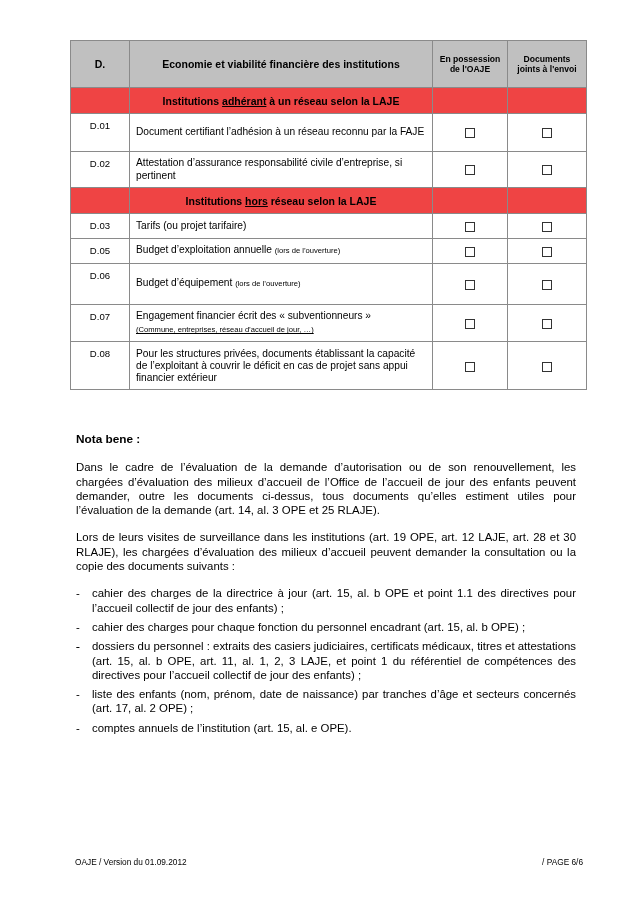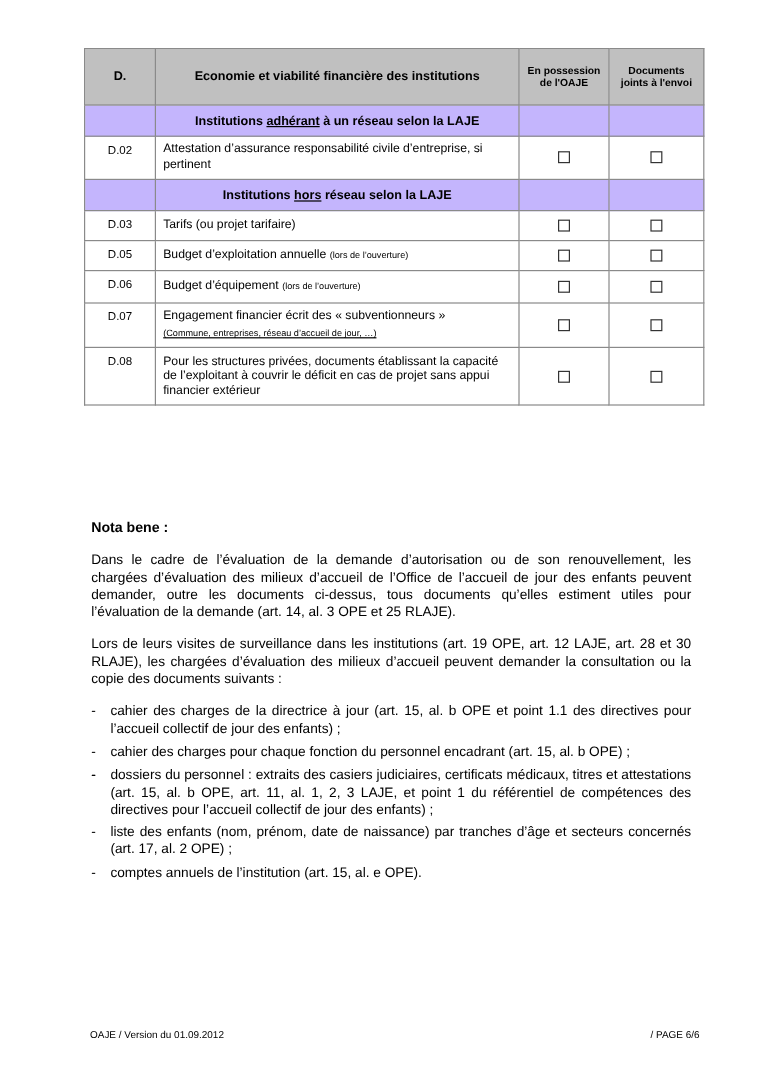--- a/index.html
+++ b/index.html
@@ -13,33 +13,33 @@
   col.c-code { width: 59px; }
   col.c-desc { width: 303px; }
   col.c-poss { width: 75px; }
   col.c-docs { width: 79px; }
 
   tr.head th { background: #c0c0c0; height: 46px; font-weight: bold; vertical-align: middle; text-align: center; }
   tr.head th.h-code { font-size: 10.5px; }
   tr.head th.h-title { font-size: 10.5px; }
   tr.head th.h-small { font-size: 8.6px; line-height: 10px; padding: 0 4px; margin-top: 48px; }
 
-  tr.sub td { background: #c4b5fd; height: 25px; font-weight: bold; text-align: center; font-size: 10.5px; vertical-align: middle; }
+  tr.sub td { background: #ef4444; height: 25px; font-weight: bold; text-align: center; font-size: 10.5px; vertical-align: middle; }
   tr.sub td .u { text-decoration: underline; }
 
   tr.item td { vertical-align: middle; }
   tr.item td.code { text-align: center; vertical-align: top; padding-top: 6px; font-size: 9.6px; }
   tr.item td.desc { padding: 5px 6px 5px 6px; line-height: 12.2px; font-size: 10.2px; }
   tr.item td.desc .small { font-size: 7.6px; }
   tr.item td.desc .note { font-size: 7.6px; display: block; margin-top: 2px; text-decoration: underline; }
   tr.item td.box { text-align: center; }
   .cb { display: inline-block; width: 8px; height: 8px; border: 1px solid #333; background: #fff; cursor: pointer; vertical-align: middle; }
 
   .r1 { height: 38px; } .r2 { height: 36px; } .r3 { height: 25px; } .r4 { height: 25px; }
-  .r5 { height: 25px; } .r6 { height: 27px; } .r7 { height: 37px; } .r8 { height: 48px; padding-left: 24px; }
+  .r5 { height: 25px; } .r6 { height: 41px; } .r7 { height: 37px; } .r8 { height: 48px; padding-left: 24px; }
 
   .notes { position: absolute; left: 76px; top: 432px; width: 500px; font-size: 11.4px; line-height: 14.3px; }
   .notes h3 { margin: 0 0 14px 0; font-size: 11.8px; font-weight: bold; }
   .notes p { margin: 0 0 13px 0; text-align: justify; }
   .notes ul { list-style: none; margin: 0; padding: 0; }
   .notes li { position: relative; padding-left: 16px; margin: 0 0 5px 0; text-align: justify; }
   .notes li .dash { position: absolute; left: 0; top: 0; }
 
   .footer { position: absolute; top: 857px; left: 75px; width: 508px; font-size: 8.3px; }
   .footer .left { position: absolute; left: 0; }
@@ -65,20 +65,26 @@
       <th class="h-small">Documents joints à l'envoi</th>
     </tr>
 
     <tr class="sub">
       <td></td>
       <td><span>Institutions </span><span class="u">adhérant</span><span> à un réseau selon la LAJE</span></td>
       <td></td>
       <td></td>
     </tr>
 
+    <tr class="item r1">
+      <td class="code">D.01</td>
+      <td class="desc"><span>Document certifiant l’adhésion à un réseau reconnu par la FAJE</span></td>
+      <td class="box"><span class="cb"></span></td>
+      <td class="box"><span class="cb"></span></td>
+    </tr>
     <tr class="item r2">
       <td class="code">D.02</td>
       <td class="desc"><span>Attestation d’assurance responsabilité civile d’entreprise, si pertinent</span></td>
       <td class="box"><span class="cb"></span></td>
       <td class="box"><span class="cb"></span></td>
     </tr>
 
     <tr class="sub">
       <td></td>
       <td><span>Institutions </span><span class="u">hors</span><span> réseau selon la LAJE</span></td>

